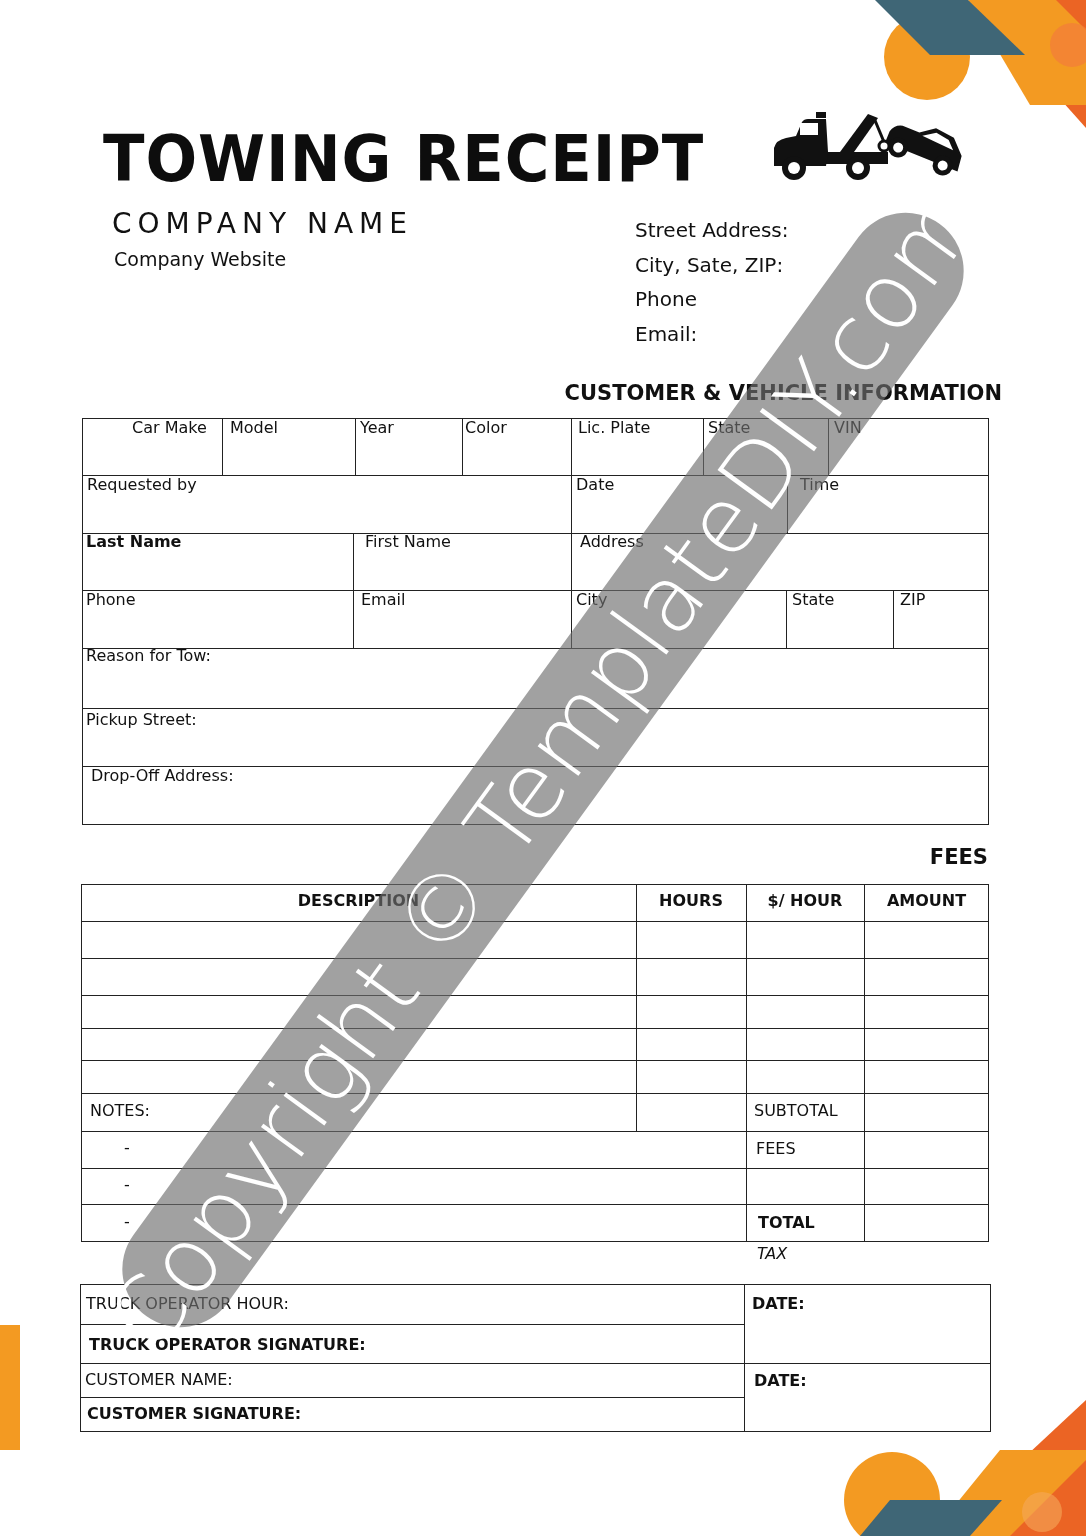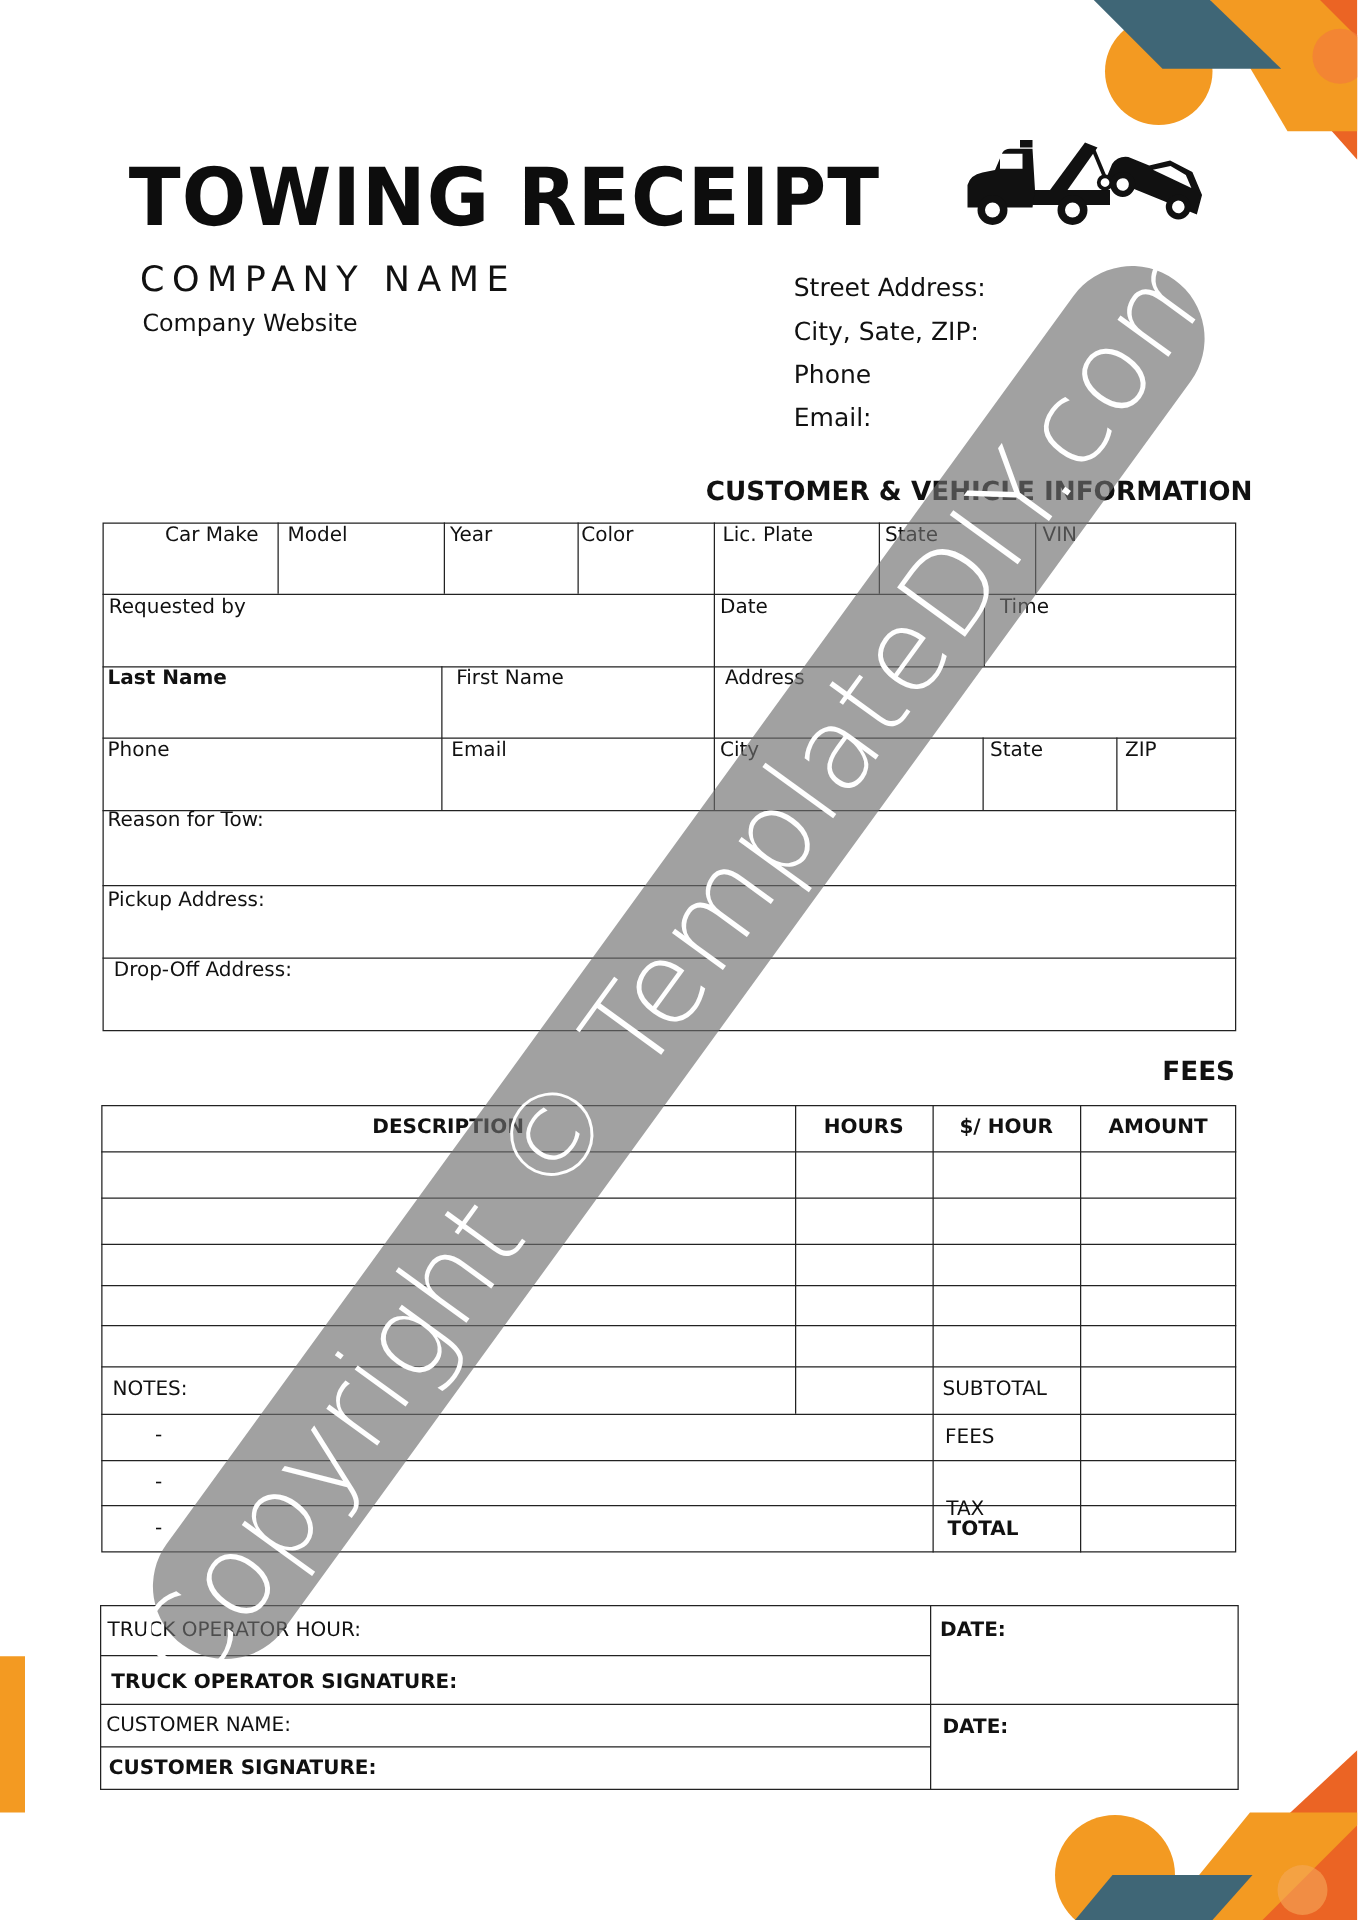--- a/index.html
+++ b/index.html
@@ -137,21 +137,21 @@
   <div class="field" style="left:571px;top:590px;width:215px;height:58px;"></div>
   <div class="lbl" style="left:576px;top:590px;">City</div>
   <div class="field" style="left:786px;top:590px;width:107px;height:58px;"></div>
   <div class="lbl" style="left:792px;top:590px;">State</div>
   <div class="field" style="left:893px;top:590px;width:95px;height:58px;"></div>
   <div class="lbl" style="left:900px;top:590px;text-align:right;">ZIP</div>
 
   <div class="field" style="left:82px;top:648px;width:906px;height:60px;"></div>
   <div class="lbl" style="left:86px;top:646px;">Reason for Tow:</div>
   <div class="field" style="left:82px;top:708px;width:906px;height:58px;"></div>
-  <div class="lbl" style="left:86px;top:710px;">Pickup Address:</div>
+  <div class="lbl" style="left:86px;top:710px;">Pickup Street:</div>
   <div class="field" style="left:82px;top:766px;width:906px;height:58px;"></div>
   <div class="lbl" style="left:91px;top:766px;">Drop-Off Address:</div>
 </div>
 
 <div class="abs section-title" style="left:82px;width:906px;top:845px;">FEES</div>
 
 <div>
   <div class="frame" style="left:81px;top:884px;width:908px;height:358px;"></div>
 
   <div class="line-h" style="left:81px;top:921px;width:908px;"></div>
@@ -207,21 +207,21 @@
   <div class="lbl" style="left:90px;top:1101px;text-align:right;">NOTES:</div>
   <div class="field" style="left:81px;top:1131px;width:665px;height:111px;"></div>
   <div class="lbl" style="left:124px;top:1138px;">-</div>
   <div class="lbl" style="left:124px;top:1175px;">-</div>
   <div class="lbl" style="left:124px;top:1212px;">-</div>
 
   <div class="lbl" style="left:754px;top:1101px;">SUBTOTAL</div>
   <div class="field" style="left:864px;top:1093px;width:125px;height:38px;"></div>
   <div class="lbl" style="left:756px;top:1139px;">FEES</div>
   <div class="field" style="left:864px;top:1131px;width:125px;height:37px;"></div>
-  <div class="lbl" style="left:757px;top:1197px;">TAX</div>
+  <div class="lbl" style="left:757px;top:1244px;font-style:italic;">TAX</div>
   <div class="field" style="left:864px;top:1168px;width:125px;height:36px;"></div>
   <div class="hdr" style="left:758px;top:1213px;">TOTAL</div>
   <div class="field" style="left:864px;top:1204px;width:125px;height:38px;"></div>
 </div>
 
 <div>
   <div class="frame" style="left:80px;top:1284px;width:911px;height:148px;"></div>
   <div class="line-h" style="left:80px;top:1324px;width:664px;"></div>
   <div class="line-h" style="left:80px;top:1363px;width:911px;"></div>
   <div class="line-h" style="left:80px;top:1397px;width:664px;"></div>

